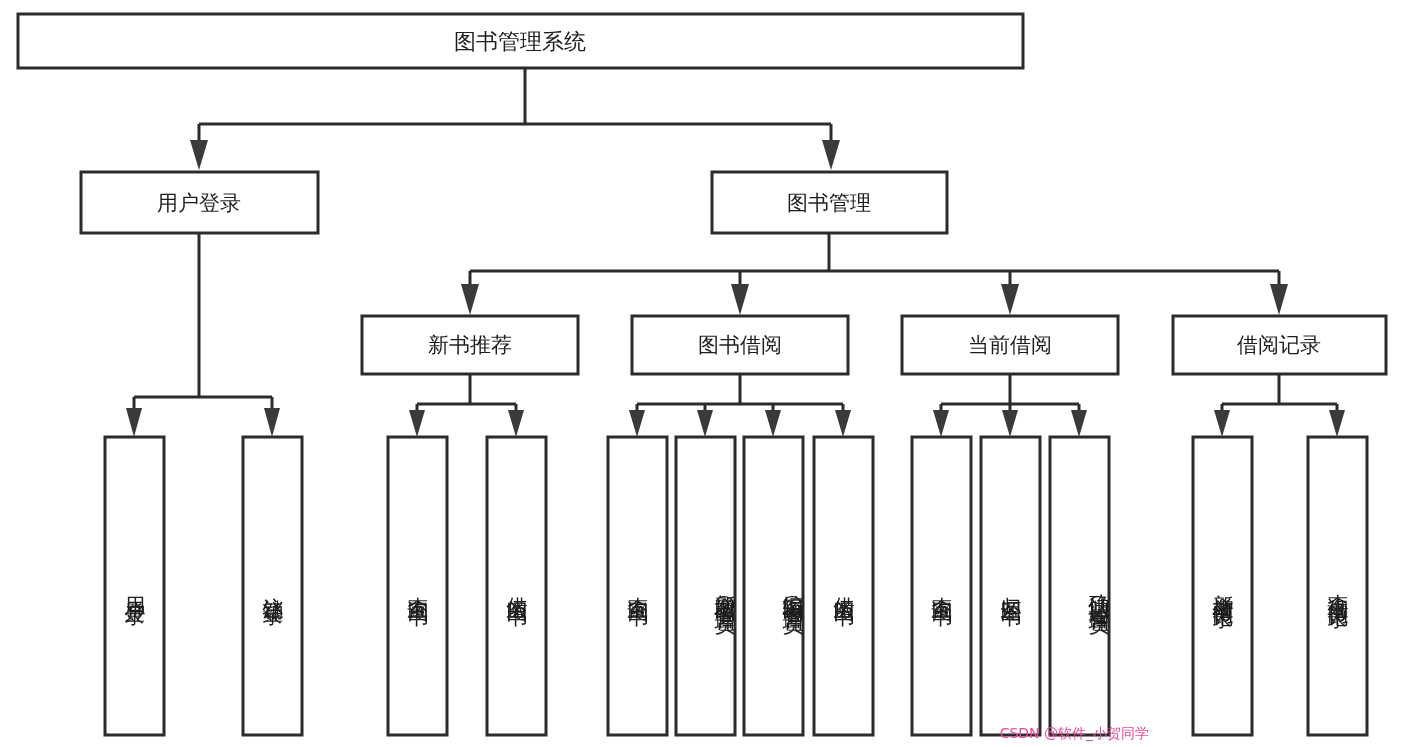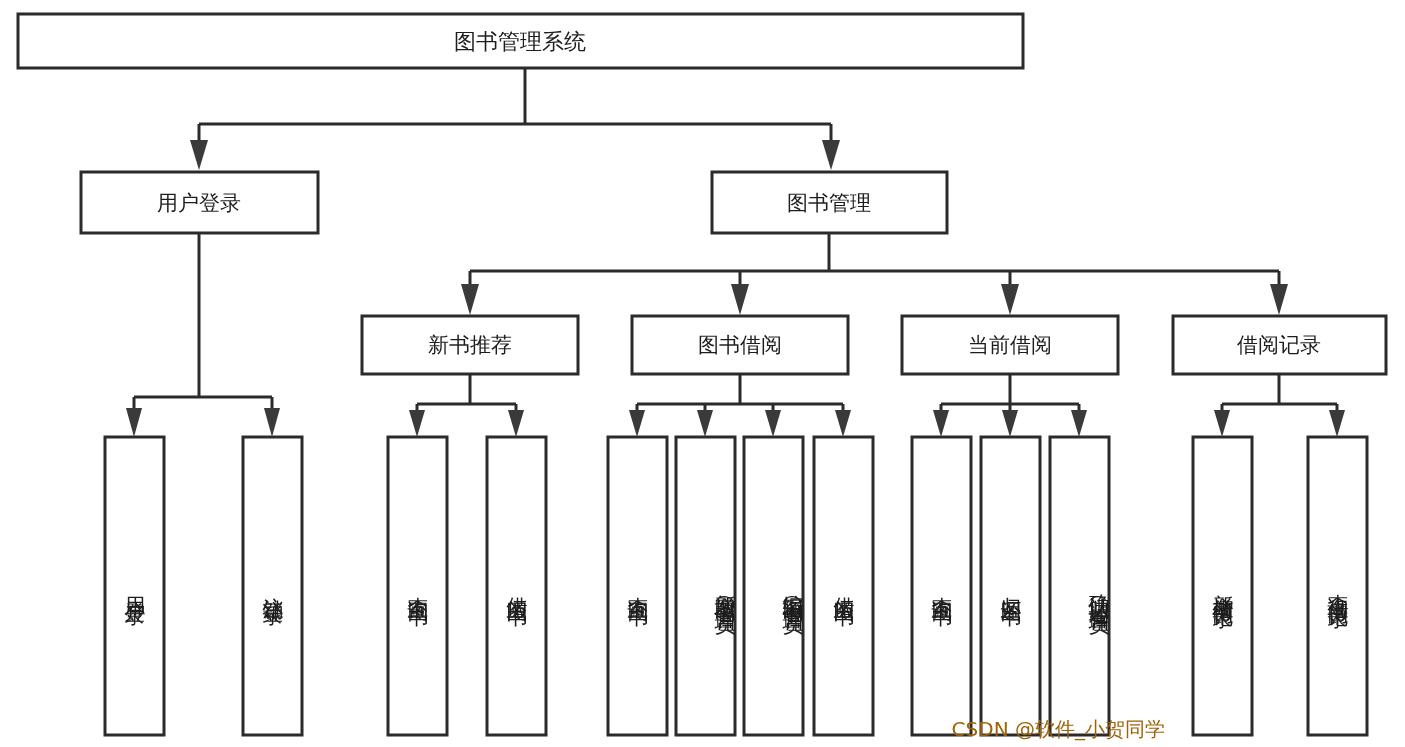--- a/index.html
+++ b/index.html
@@ -64,25 +64,25 @@
     font-size: 21px;
     color: #1d1d1d;
     line-height: 1;
     letter-spacing: 3px;
     white-space: nowrap;
     text-align: center;
     pointer-events: none;
   }
   .watermark {
     position: absolute;
-    right: 8px;
+    right: 24px;
     bottom: 4px;
     font-family: "DejaVu Sans", "Liberation Sans", sans-serif;
-    font-size: 20px;
-    color: #a16207;
+    font-size: 14px;
+    color: #ec4899;
     white-space: nowrap;
   }
 </style>
 </head>
 <body>
 
 <div id="diagram-root">
 
   <svg id="flowchart" viewBox="0 0 1405 747">
     <defs>

